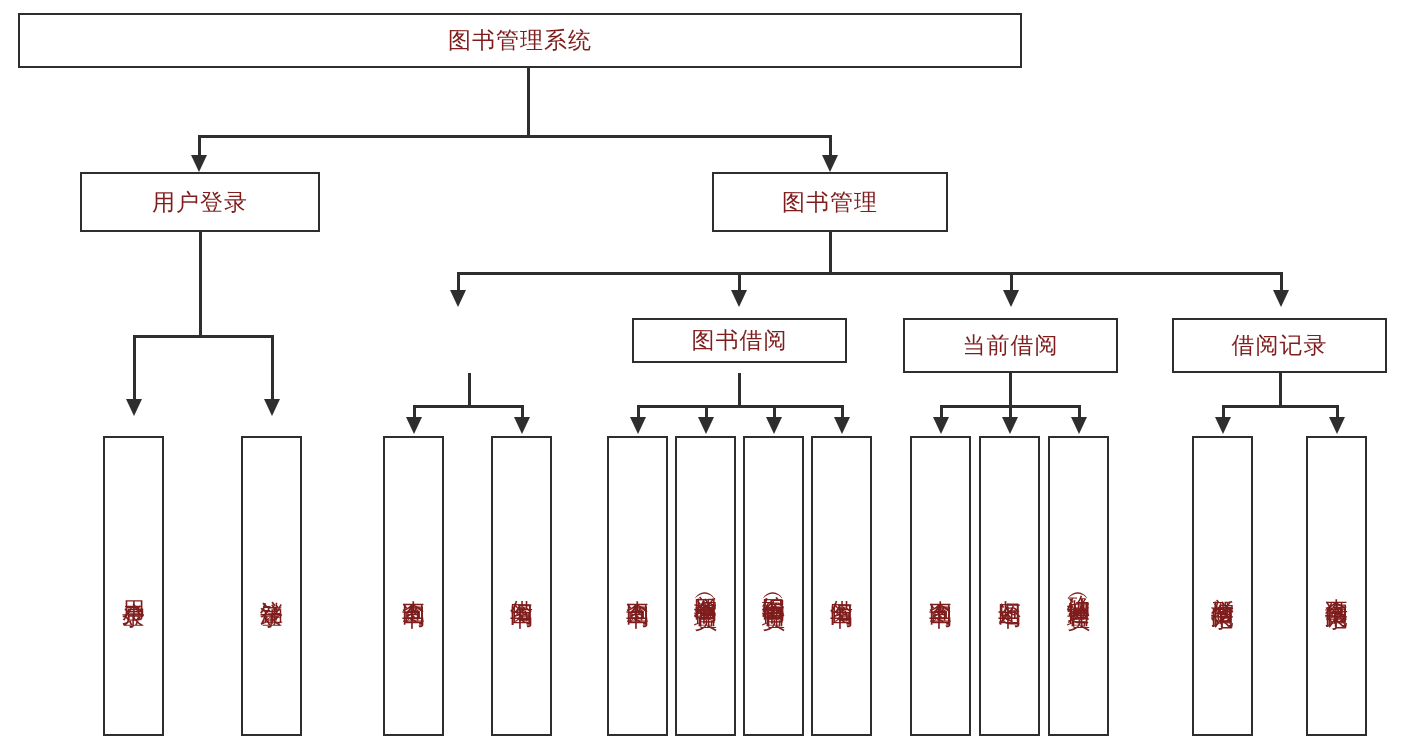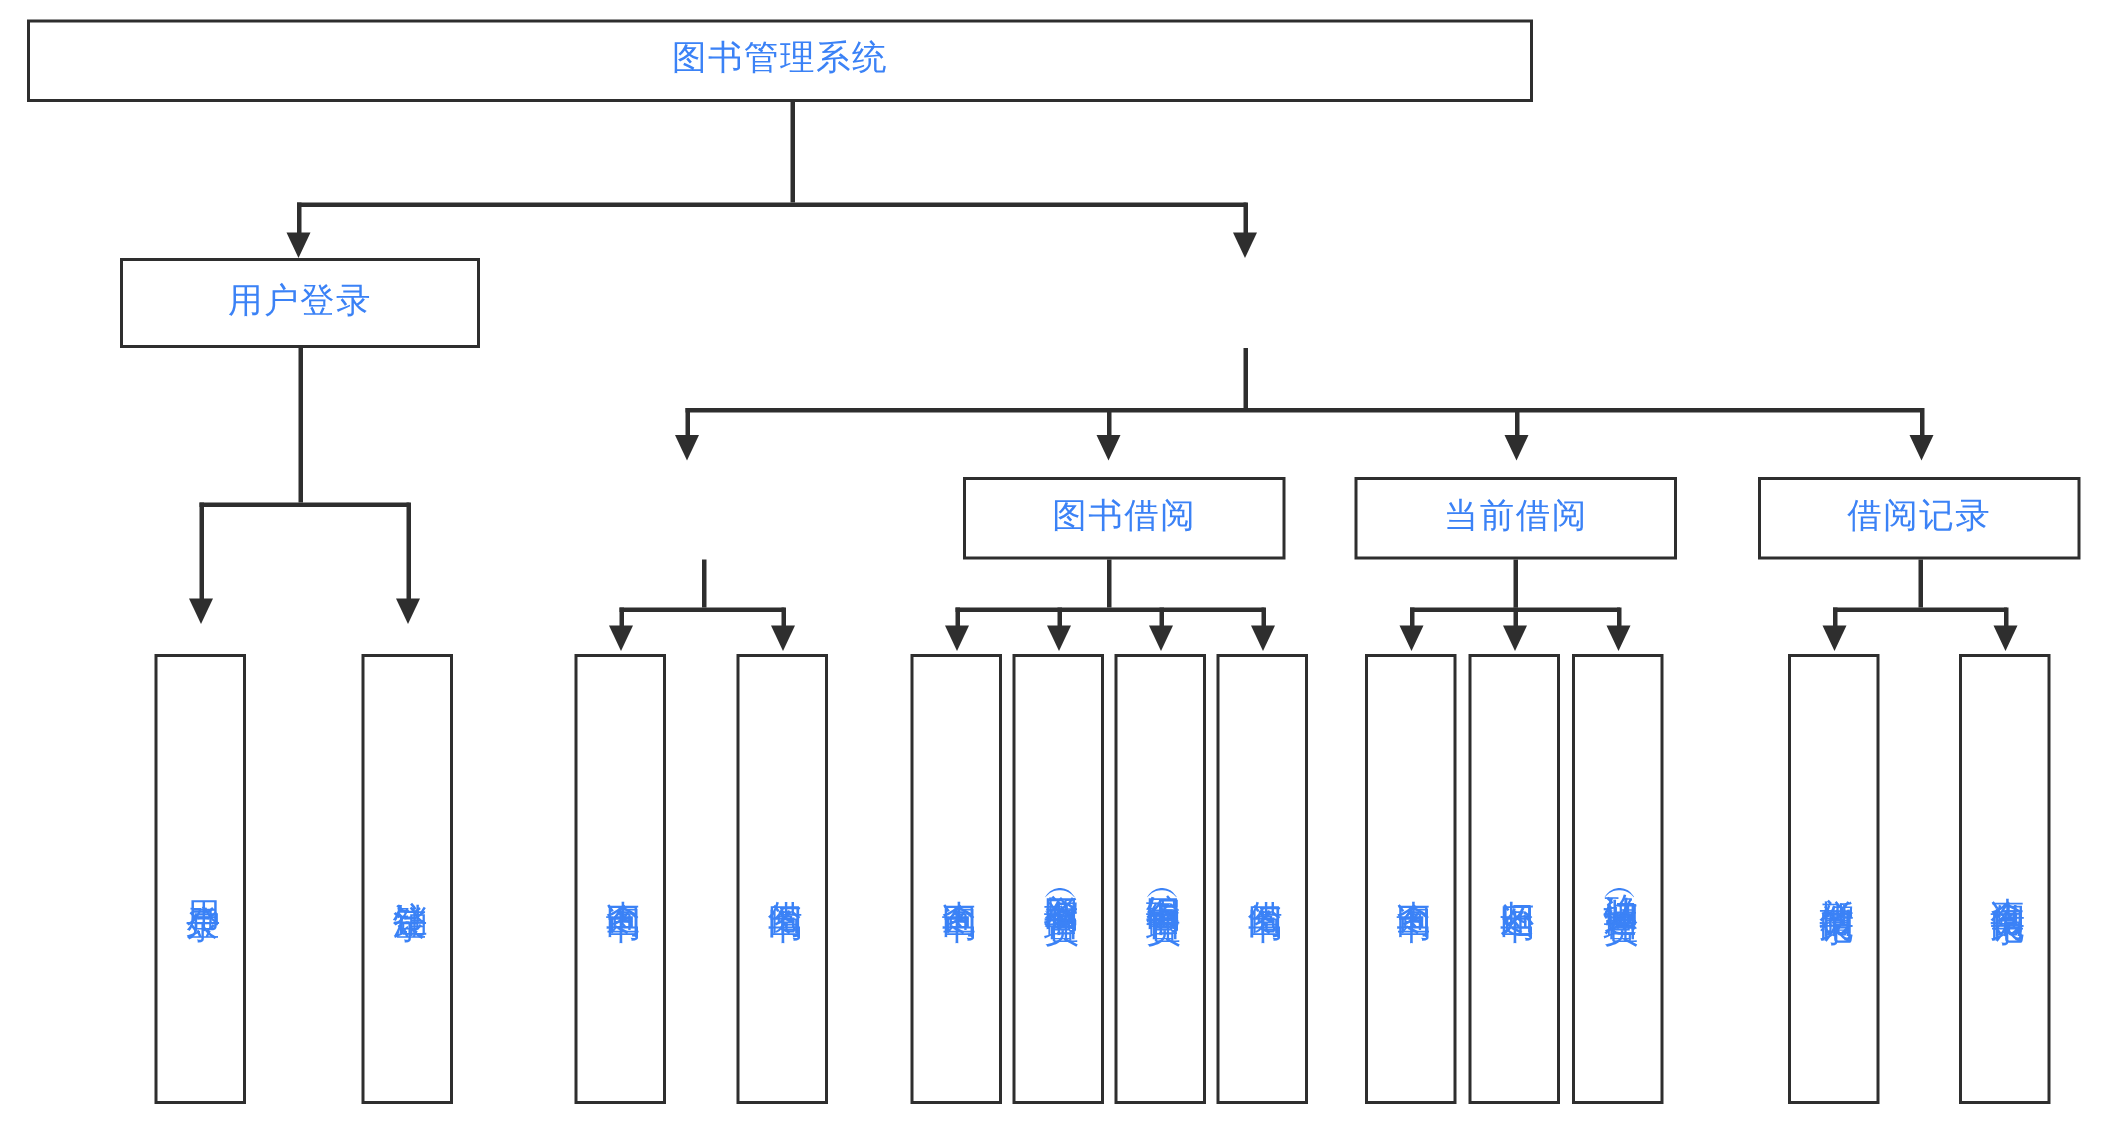--- a/index.html
+++ b/index.html
@@ -18,22 +18,21 @@
     overflow: hidden;
   }
   .node {
     position: absolute;
     box-sizing: border-box;
     border: 2.5px solid #2e2e2e;
     background: #ffffff;
     display: flex;
     align-items: center;
     justify-content: center;
-    color: #3b82f6;
-    font-family: Liberation Mono, monospace;
+    color: #7f1d1d;
   }
   .node.horiz {
     font-size: 23px;
     letter-spacing: 1px;
     line-height: 1.15;
     white-space: nowrap;
   }
   .node.vert {
     writing-mode: vertical-rl;
     text-orientation: upright;
@@ -86,20 +85,21 @@
   <div class="line hline" style="left:198px; top:135px; width:633px; height:2.5px;"></div>
 
   <div class="line vline" style="left:198px; top:135px; width:2.5px; height:22px;"></div>
   <div class="arrow" style="left:191px; top:155px;"></div>
 
   <div class="line vline" style="left:829px; top:135px; width:2.5px; height:22px;"></div>
   <div class="arrow" style="left:822px; top:155px;"></div>
 
   <div class="node horiz" style="left:80px; top:172px; width:240px; height:60px;">用户登录</div>
 
+  <div class="node horiz" style="left:712px; top:172px; width:236px; height:60px;">图书管理</div>
 
   <div class="line vline" style="left:199px; top:232px; width:2.5px; height:103px;"></div>
   <div class="line hline" style="left:133px; top:335px; width:140px; height:2.5px;"></div>
   <div class="line vline" style="left:133px; top:335px; width:2.5px; height:66px;"></div>
   <div class="arrow" style="left:126px; top:399px;"></div>
   <div class="line vline" style="left:271px; top:335px; width:2.5px; height:66px;"></div>
   <div class="arrow" style="left:264px; top:399px;"></div>
 
   <div class="line vline" style="left:829px; top:232px; width:2.5px; height:40px;"></div>
   <div class="line hline" style="left:457px; top:272px; width:825px; height:2.5px;"></div>
@@ -110,21 +110,21 @@
   <div class="line vline" style="left:738px; top:272px; width:2.5px; height:20px;"></div>
   <div class="arrow" style="left:731px; top:290px;"></div>
 
   <div class="line vline" style="left:1010px; top:272px; width:2.5px; height:20px;"></div>
   <div class="arrow" style="left:1003px; top:290px;"></div>
 
   <div class="line vline" style="left:1280px; top:272px; width:2.5px; height:20px;"></div>
   <div class="arrow" style="left:1273px; top:290px;"></div>
 
 
-  <div class="node horiz" style="left:632px; top:318px; width:215px; height:55px;margin-left:10px;">图书借阅</div>
+  <div class="node horiz" style="left:632px; top:318px; width:215px; height:45px;">图书借阅</div>
 
   <div class="node horiz" style="left:903px; top:318px; width:215px; height:55px;">当前借阅</div>
 
   <div class="node horiz" style="left:1172px; top:318px; width:215px; height:55px;">借阅记录</div>
 
   <div class="line vline" style="left:468px; top:373px; width:2.5px; height:32px;"></div>
   <div class="line hline" style="left:413px; top:405px; width:110px; height:2.5px;"></div>
   <div class="line vline" style="left:413px; top:405px; width:2.5px; height:14px;"></div>
   <div class="arrow" style="left:406px; top:417px;"></div>
   <div class="line vline" style="left:521px; top:405px; width:2.5px; height:14px;"></div>

